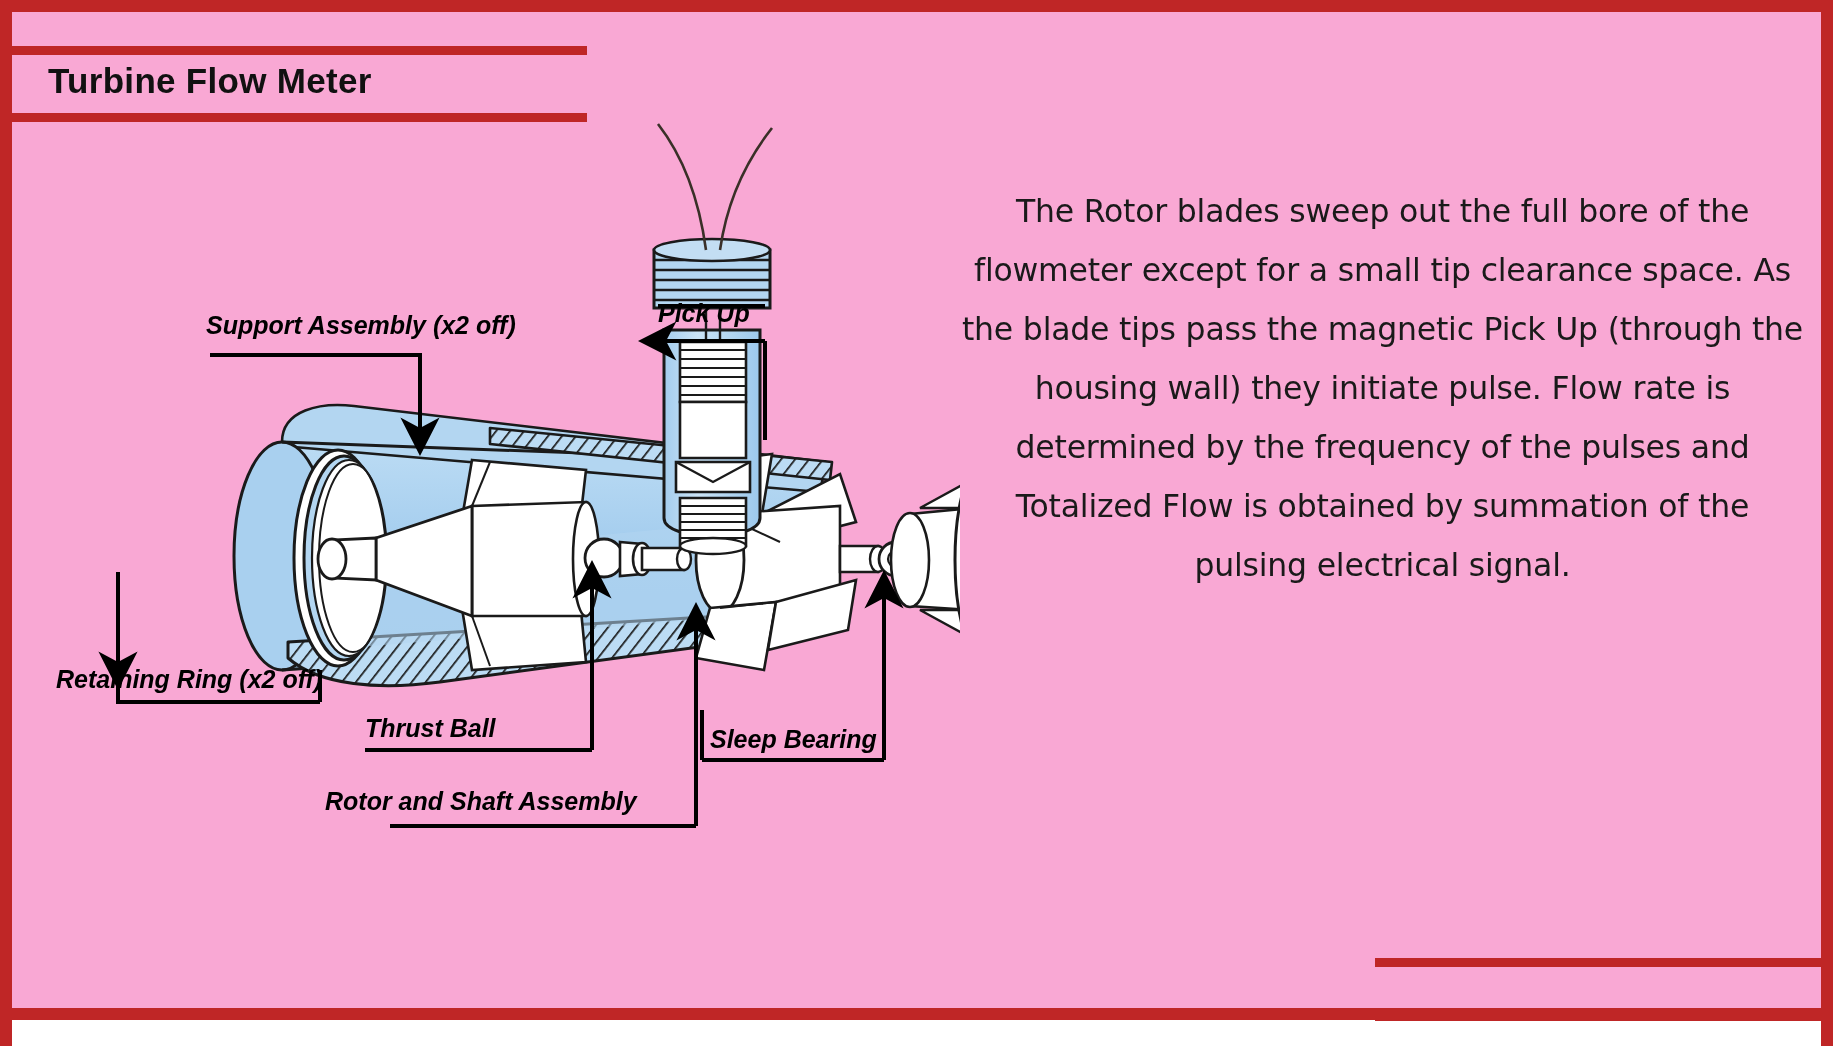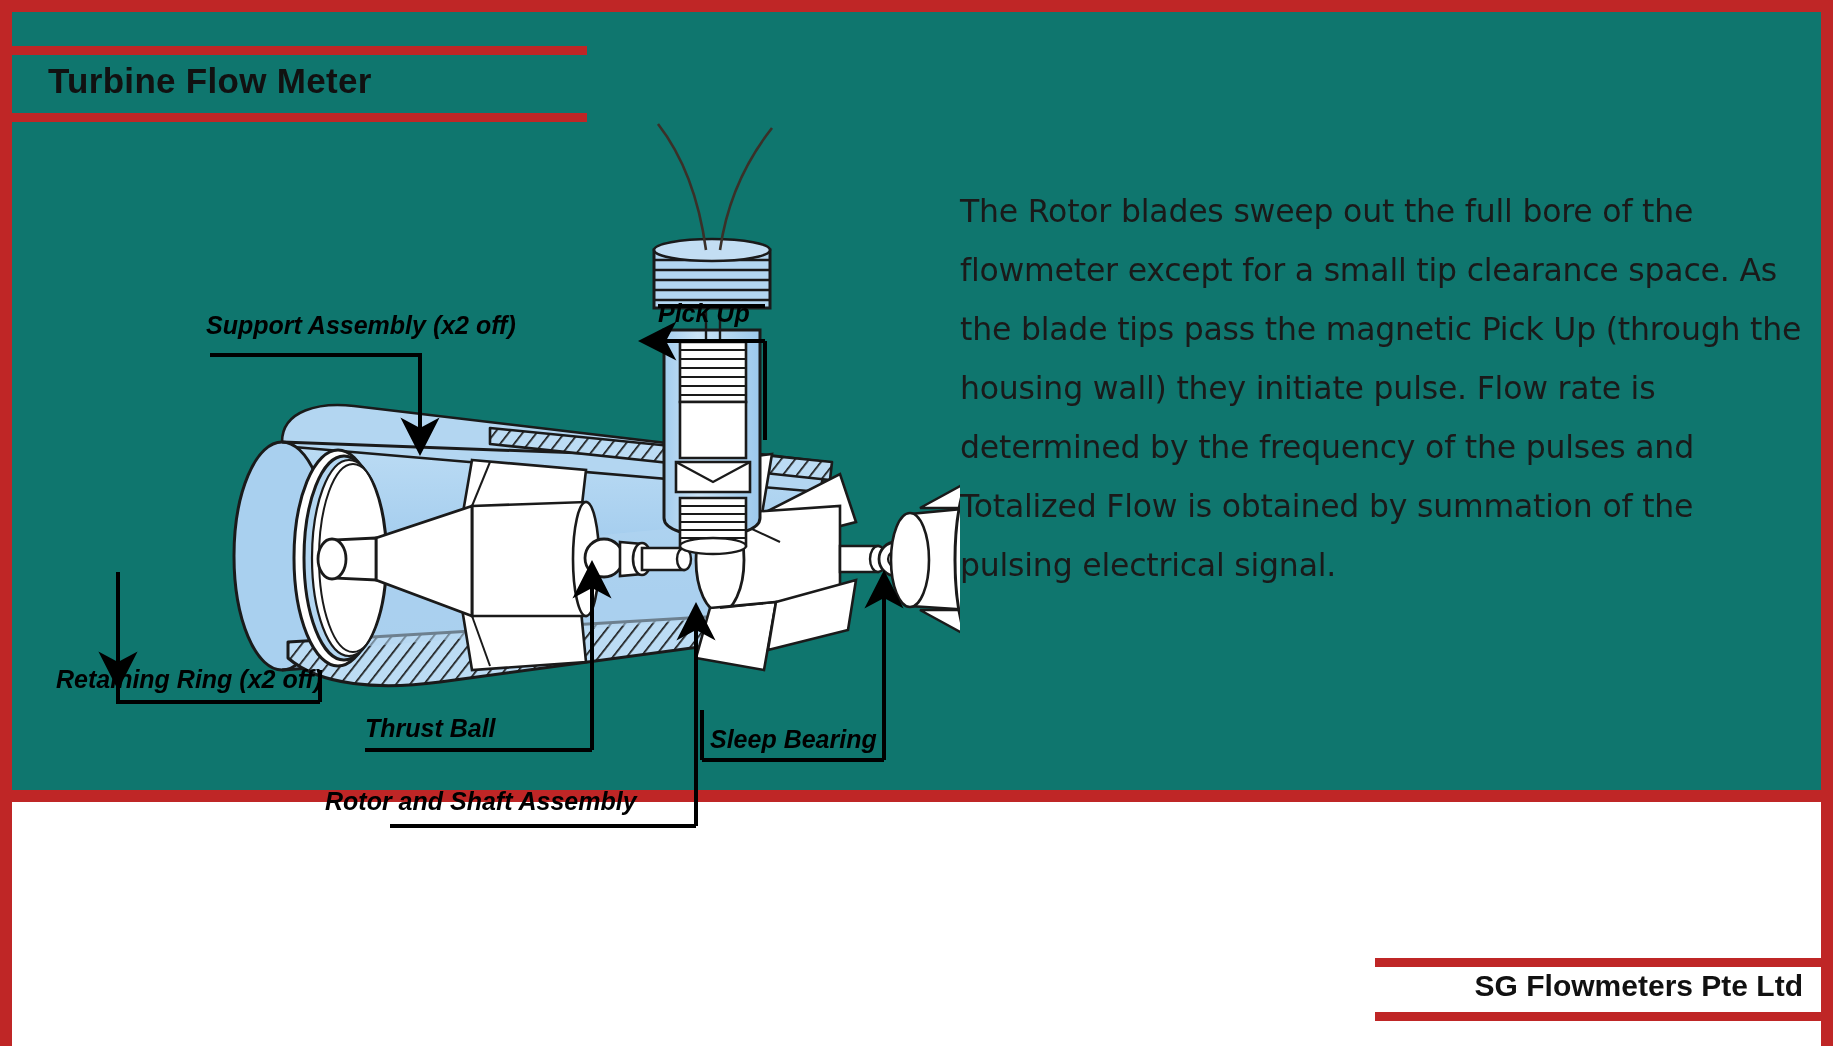--- a/index.html
+++ b/index.html
@@ -1,17 +1,17 @@
 <!DOCTYPE html>
 <html><head>
 <meta charset="utf-8">
 <style>
   html,body{margin:0;padding:0;background:#ffffff;}
   body{width:1833px;height:1046px;font-family:"Liberation Sans",sans-serif;overflow:hidden;}
-  #page{position:relative;width:1833px;height:802px;background:#0f766e;box-sizing:border-box;}
+  #page{position:relative;width:1833px;height:1020px;background:#f9a8d4;box-sizing:border-box;}
 
   
   .frame-edge{position:absolute;background:#bf2626;}
   .frame-left{left:0;top:0;width:12px;height:1046px;}
   .frame-right{right:0;top:0;width:12px;height:1046px;}
   .frame-top{left:0;top:0;width:1833px;height:12px;}
   .frame-bottom{left:0;bottom:0;width:1833px;height:12px;}
 
   
   .title-bar{position:absolute;background:#bf2626;height:9px;}
@@ -24,21 +24,21 @@
   
   .footer-bar{position:absolute;background:#bf2626;height:9px;right:12px;width:446px;}
   .footer-bar-top{top:958px;}
   .footer-bar-bot{top:1012px;}
   .footer-text{position:absolute;right:30px;top:963px;width:420px;height:46px;
     font-size:30px;font-weight:bold;color:#111;display:flex;align-items:center;
     justify-content:flex-end;}
 
   
   .description{position:absolute;left:960px;top:182px;width:845px;
-    font-size:31.5px;line-height:59px;color:#1a1a1a;text-align:left;
+    font-size:31.5px;line-height:59px;color:#1a1a1a;text-align:center;
     font-family:"DejaVu Sans",sans-serif;letter-spacing:-.2px;}
 
   
   #diagram{position:absolute;left:20px;top:110px;width:940px;height:880px;font-style:italic;}
   svg{display:block;}
   .lbl{font-family:"Liberation Sans",sans-serif;font-weight:bold;fill:#000;}
   .leader{stroke:#000;fill:none;}
 </style>
 </head>
 <body>
@@ -50,21 +50,20 @@
   <div class="frame-edge frame-top"></div>
   <div class="frame-edge frame-bottom"></div>
 
   <div class="title-bar title-bar-top"></div>
   <div class="title-text">Turbine Flow Meter</div>
   <div class="title-bar title-bar-bot"></div>
 
   <div class="description">The Rotor blades sweep out the full bore of the flowmeter except for a small tip clearance space. As the blade tips pass the magnetic Pick Up (through the housing wall) they initiate pulse. Flow rate is determined by the frequency of the pulses and Totalized Flow is obtained by summation of the pulsing electrical signal.</div>
 
   <div class="footer-bar footer-bar-top"></div>
-  <div class="footer-text">SG Flowmeters Pte Ltd</div>
   <div class="footer-bar footer-bar-bot"></div>
 
   <div id="diagram">
   <svg viewBox="0 0 940 880" width="940" height="880" xmlns="http://www.w3.org/2000/svg">
     <defs>
       <linearGradient id="bodyGrad" x1="0" y1="0" x2="0" y2="1">
         <stop offset="0%" stop-color="#bcdcf4"></stop>
         <stop offset="45%" stop-color="#a4cdee"></stop>
         <stop offset="100%" stop-color="#9cc8ec"></stop>
       </linearGradient>

